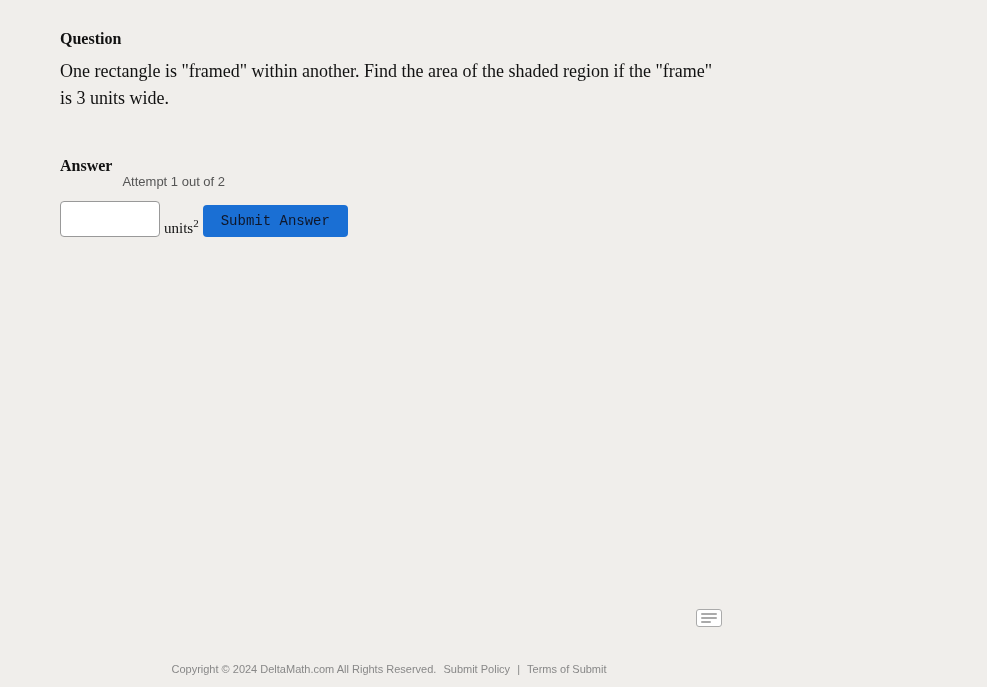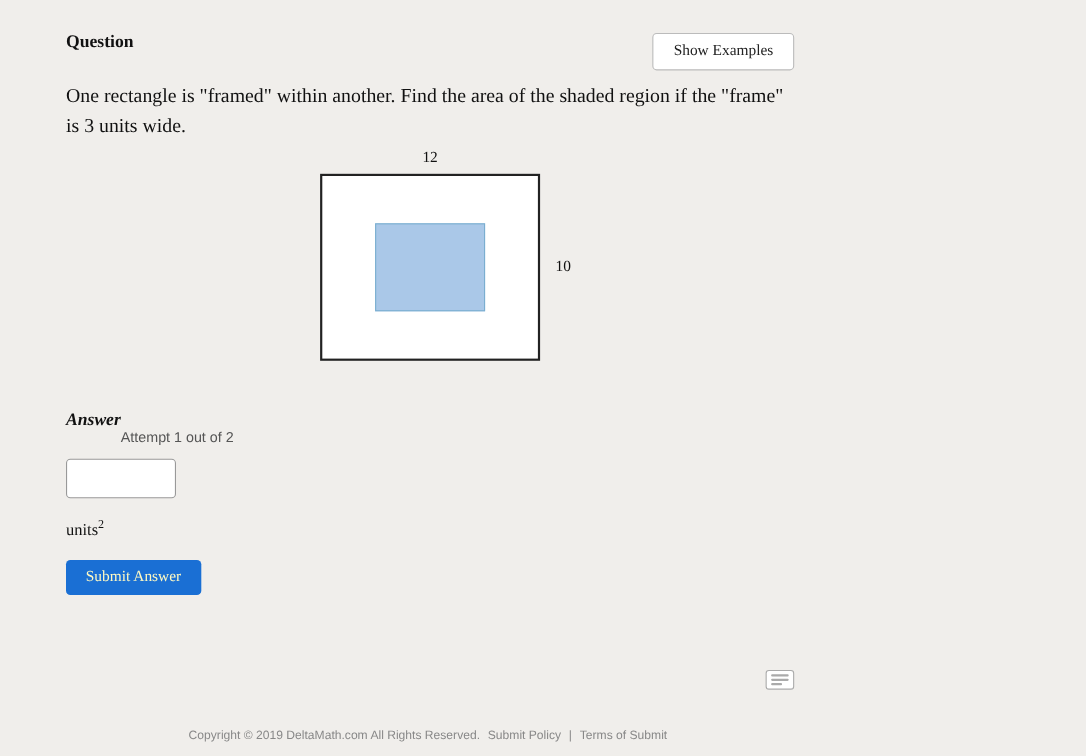--- a/index.html
+++ b/index.html
@@ -99,33 +99,32 @@
     .answer-row {
       display: flex;
       align-items: center;
       gap: 0;
       margin-bottom: 12px;
     }
     .answer-label {
       font-weight: bold;
       font-size: 16px;
       color: #111;
-      font-style: italic;
+      margin-right: 10px;
     }
     .attempt-text {
       font-size: 13px;
       color: #555;
       font-family: Arial, sans-serif;
       margin-top: 32px;
     }
     .input-row {
       display: flex;
-      align-items: flex-start;
-      gap: 18px;
-      flex-direction: column;
+      align-items: flex-end;
+      gap: 4px;
     }
     .answer-input {
       width: 100px;
       height: 36px;
       border: 1.5px solid #999;
       border-radius: 4px;
       background: #fff;
       font-size: 15px;
       padding: 4px 8px;
       outline: none;
@@ -134,27 +133,27 @@
     .units-label {
       font-size: 15px;
       color: #111;
       font-family: 'Georgia', serif;
     }
     .units-label sup {
       font-size: 11px;
     }
     .submit-btn {
       background: #1a6fd4;
-      color: #fef9c3;
+      color: #0f172a;
       border: none;
       border-radius: 4px;
       padding: 8px 18px;
       font-size: 14px;
       cursor: pointer;
-      font-family: Liberation Serif, serif;
+      font-family: Liberation Mono, monospace;
       font-weight: 500;
     }
     .footer {
       position: absolute;
       bottom: 12px;
       left: 0;
       right: 0;
       text-align: center;
       font-size: 11px;
       color: #888;
@@ -192,34 +191,24 @@
     }
     .kb-line-long { width: 16px; }
     .kb-line-short { width: 10px; }
   </style>
 </head>
 <body>
 
 <div class="page-container">
   <div class="header-row">
     <span class="question-label">Question</span>
-    <button class="show-examples-btn">Show Examples</button>
   </div>
 
   <p class="question-text">One rectangle is "framed" within another. Find the area of the shaded region if the "frame" is 3 units wide.</p>
 
-  <div class="diagram-area">
-    <div class="diagram-wrapper">
-      <span class="label-top">12</span>
-      <div class="outer-rect">
-        <div class="inner-rect"></div>
-      </div>
-      <span class="label-right">10</span>
-    </div>
-  </div>
 
   <div class="answer-section">
     <div class="answer-row">
       <span class="answer-label">Answer</span>
       <span class="attempt-text">Attempt 1 out of 2</span>
     </div>
     <div class="input-row">
       <input class="answer-input" type="text" style="">
       <span class="units-label">units<sup>2</sup></span>
       <button class="submit-btn">Submit Answer</button>
@@ -230,18 +219,18 @@
     <div class="keyboard-icon-inner">
       <div class="kb-lines">
         <div class="kb-line kb-line-long"></div>
         <div class="kb-line kb-line-long"></div>
         <div class="kb-line kb-line-short"></div>
       </div>
     </div>
   </div>
 
   <div class="footer">
-    <span>Copyright © 2019 DeltaMath.com All Rights Reserved.</span>
+    <span>Copyright © 2024 DeltaMath.com All Rights Reserved.</span>
     <a href="#">Submit Policy</a>
     |
     <a href="#">Terms of Submit</a>
   </div>
 </div>
 
 </body></html>

